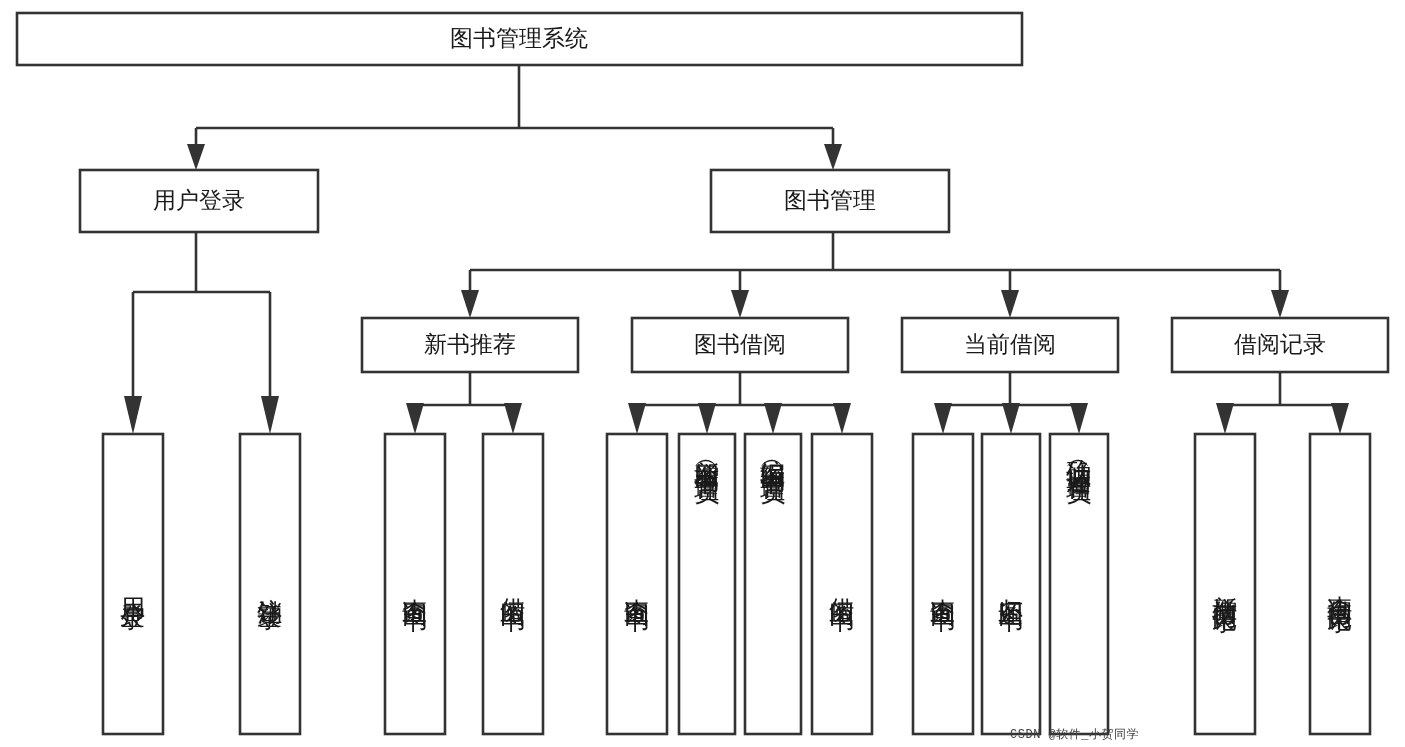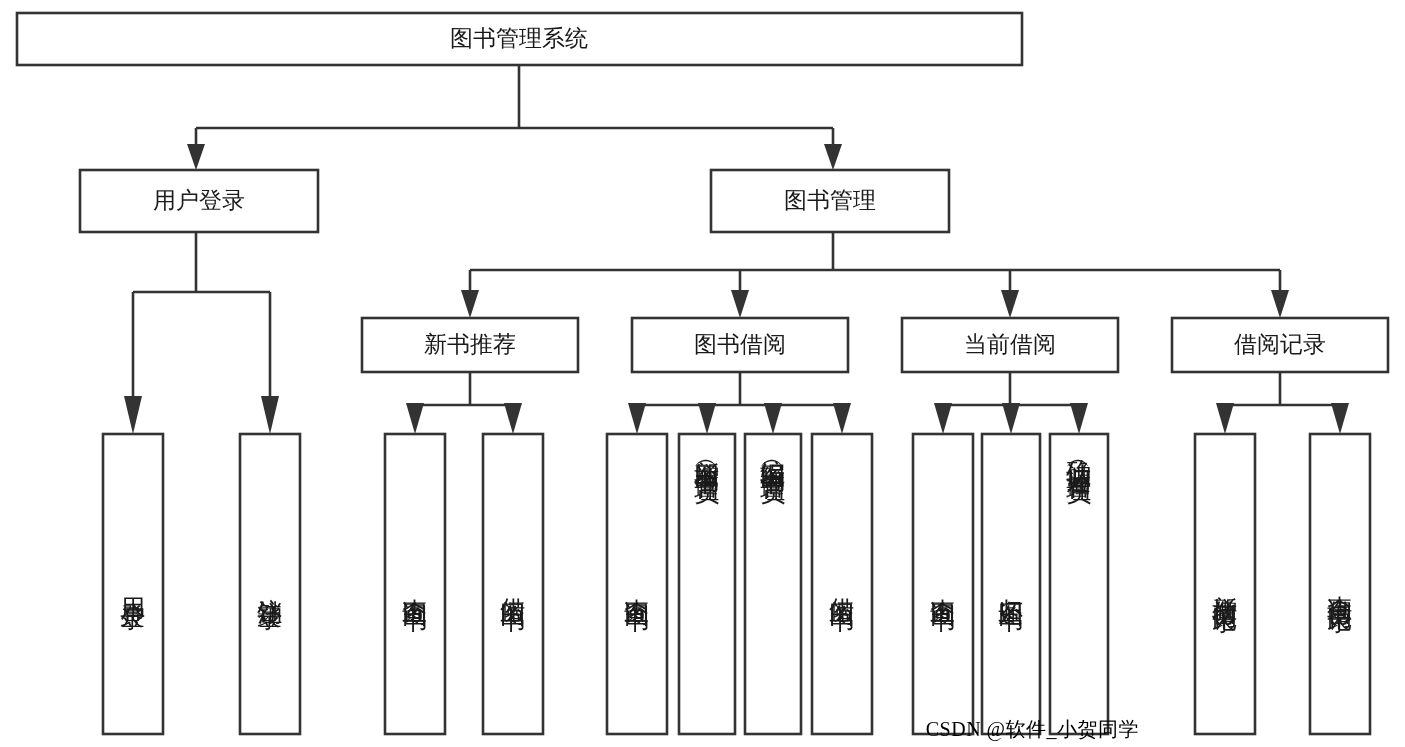--- a/index.html
+++ b/index.html
@@ -63,23 +63,23 @@
     white-space: nowrap;
     pointer-events: none;
   }
   .vlabel.top-align {
     justify-content: flex-start;
   }
   .watermark {
     position: absolute;
     right: 8px;
     bottom: 4px;
-    font-family: Liberation Serif, serif;
-    font-size: 20px;
-    color: #000000;
+    font-family: Liberation Mono, monospace;
+    font-size: 12px;
+    color: #404040;
     letter-spacing: 0.5px;
     white-space: nowrap;
   }
 </style>
 </head>
 <body>
 
 <div id="diagram-root">
 
   <svg class="diagram-canvas" viewBox="0 0 1405 747" xmlns="http://www.w3.org/2000/svg">

